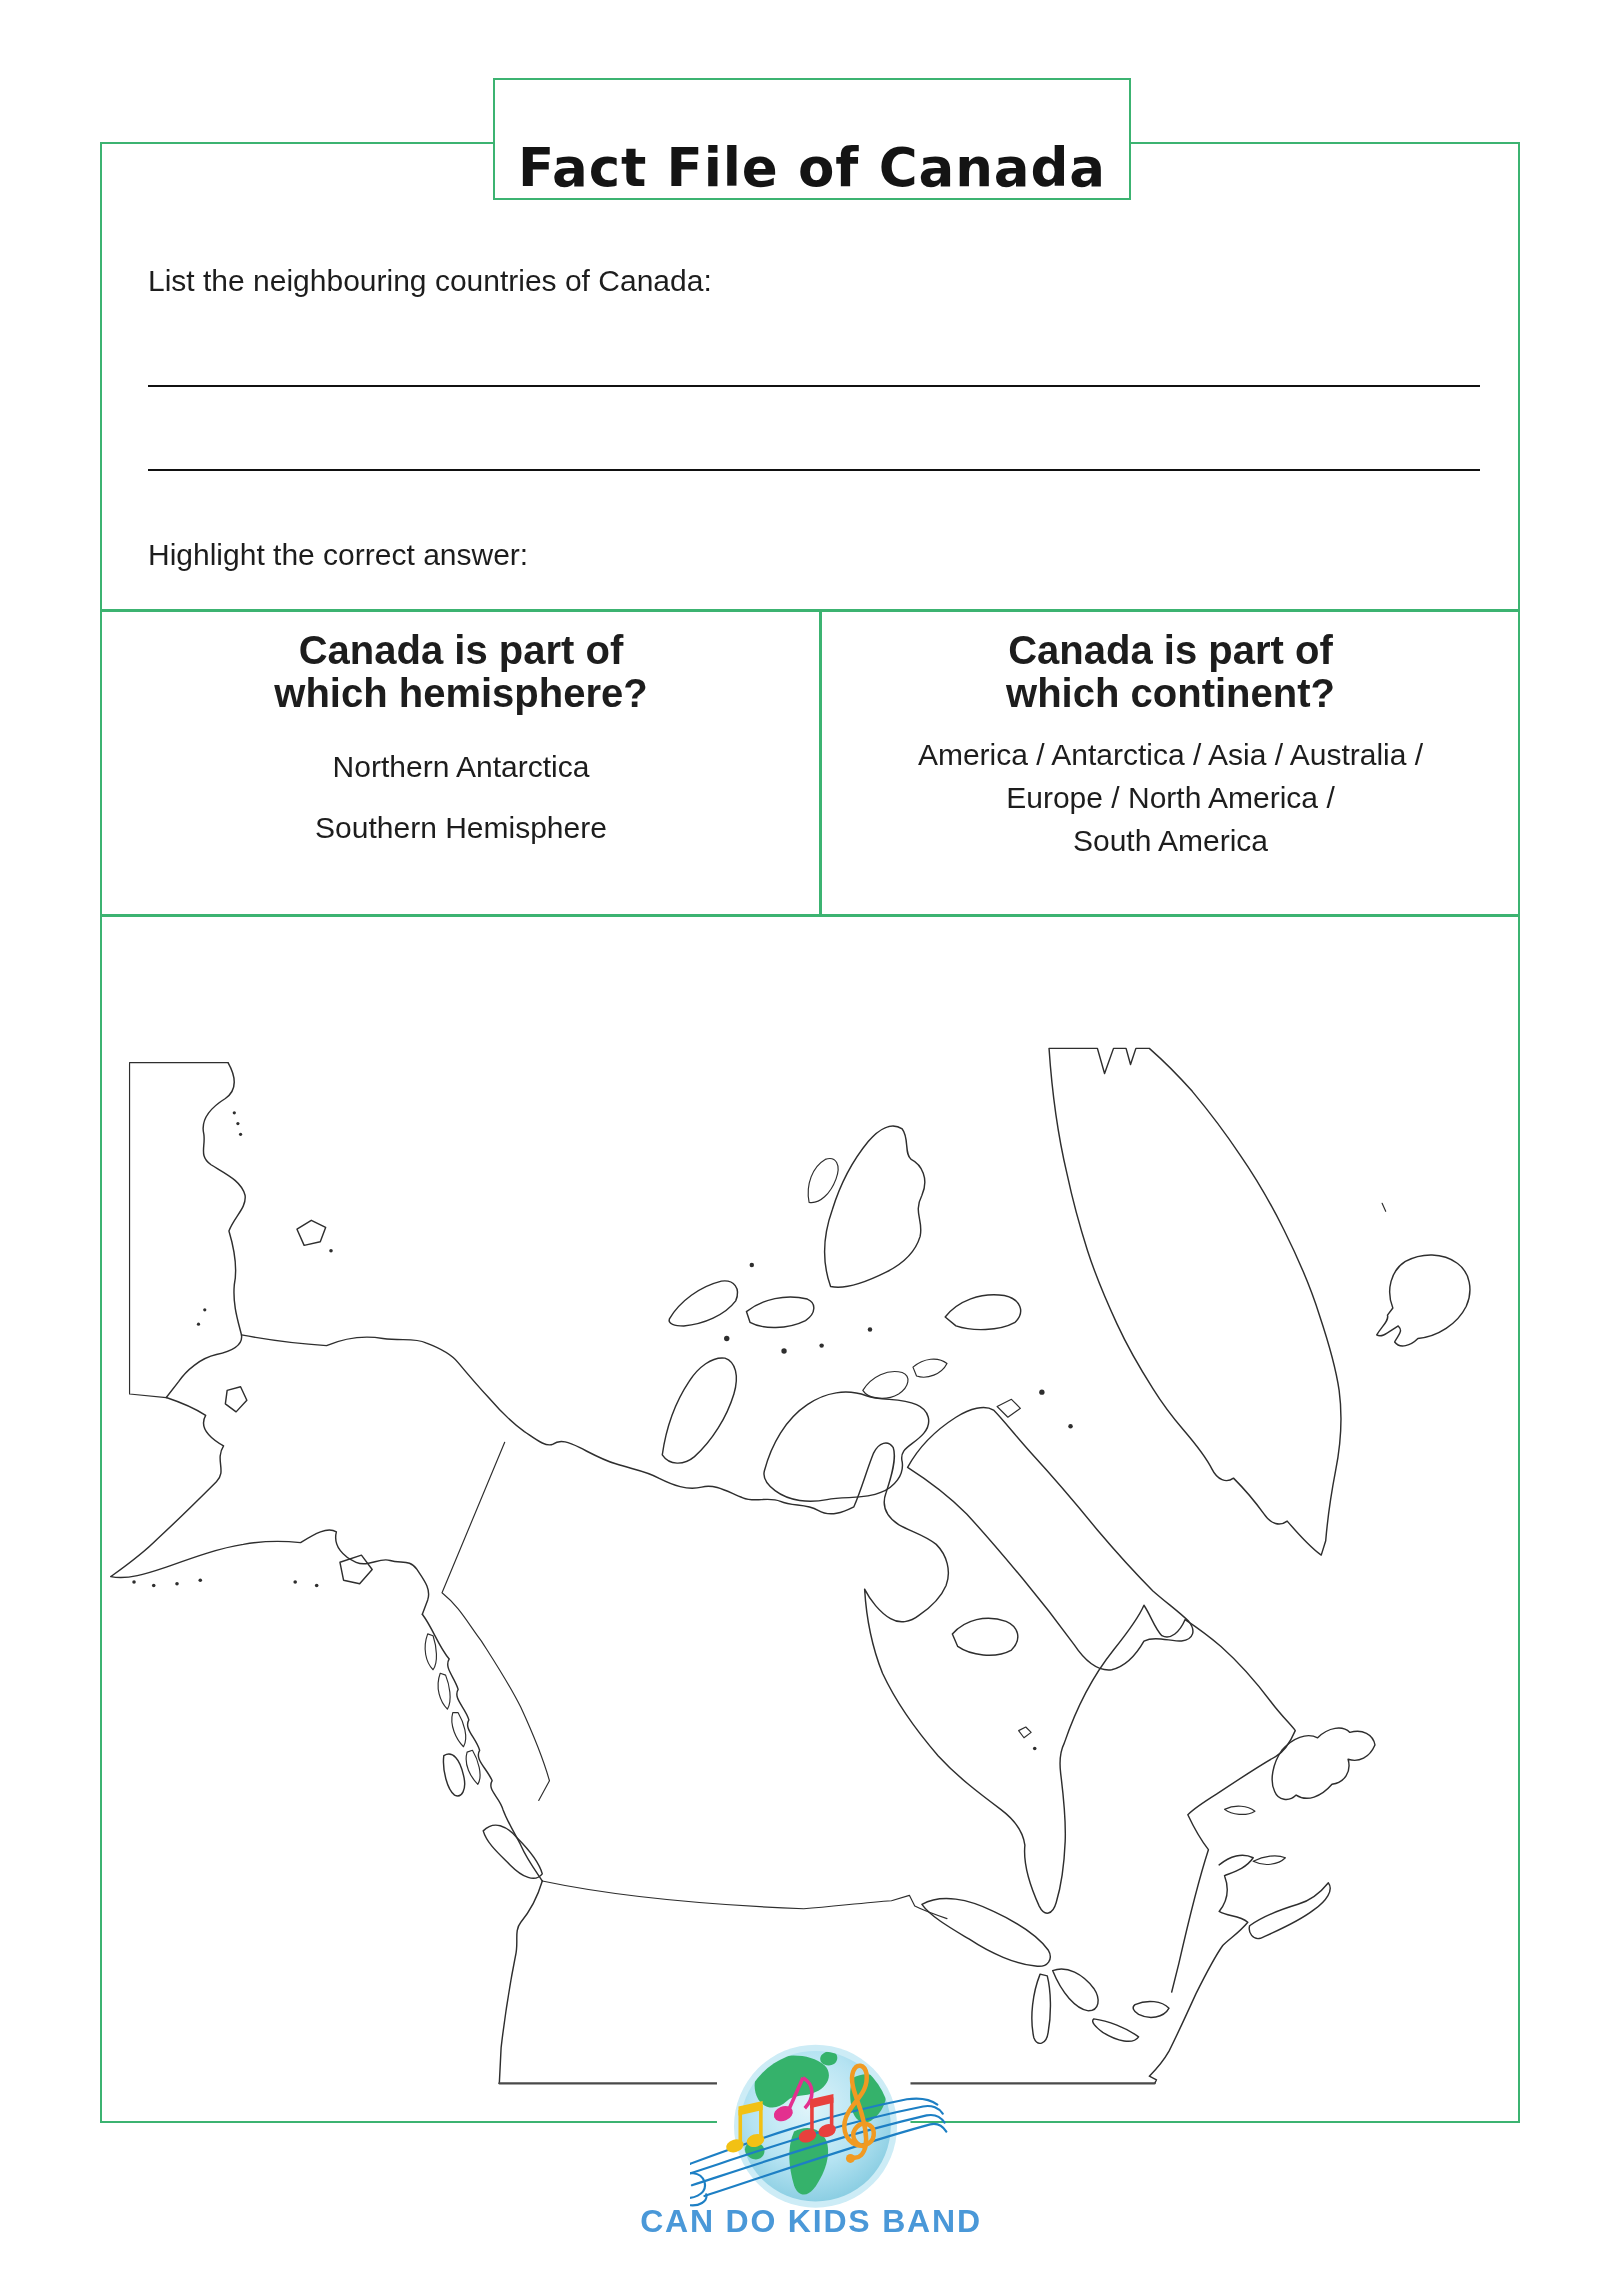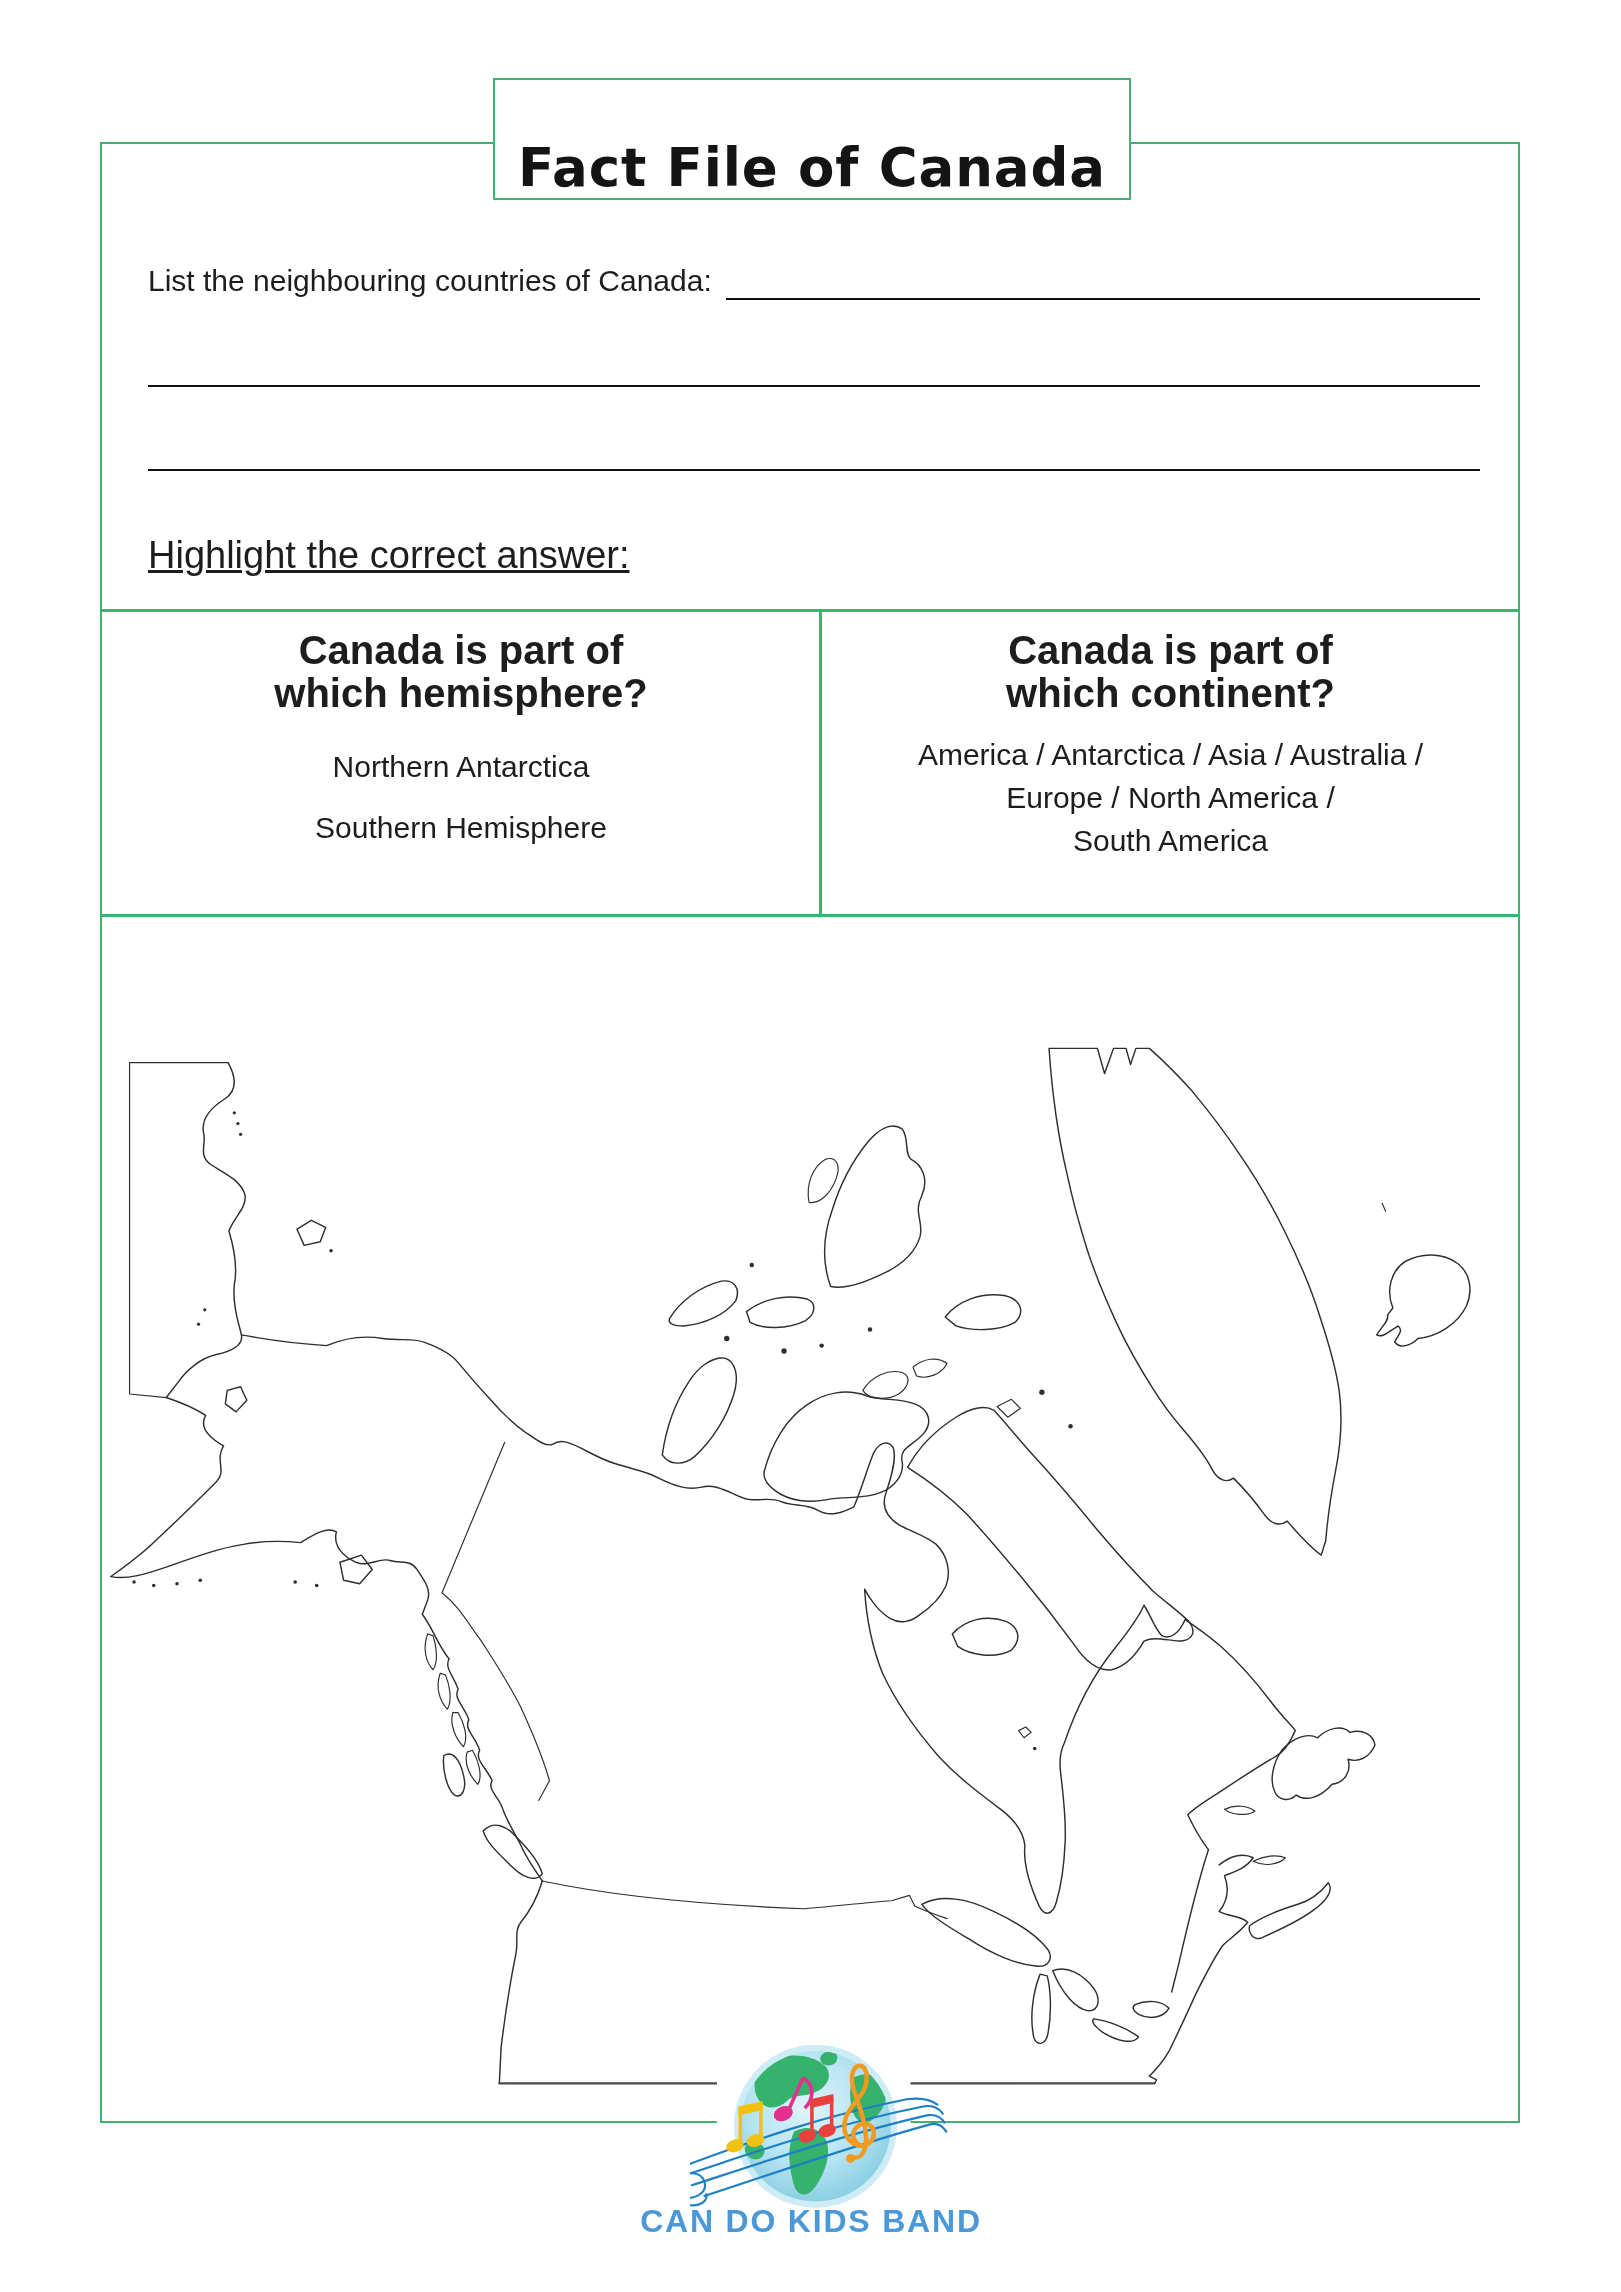--- a/index.html
+++ b/index.html
@@ -21,25 +21,25 @@
   }
   .title-box{
     position:absolute;left:493px;top:78px;width:638px;height:122px;
     background:#ffffff;border:2.7px solid var(--green);box-sizing:border-box;
     display:flex;align-items:flex-end;justify-content:center;z-index:3;
   }
   .title-box h1{
     margin:0;font-family:"DejaVu Sans","Liberation Sans",sans-serif;
     font-size:53px;font-weight:700;letter-spacing:0.9px;color:#141414;white-space:nowrap;
   }
-  .q1-row{position:absolute;left:148px;top:262px;width:1332px;display:flex;align-items:flex-start;z-index:2;}
+  .q1-row{position:absolute;left:148px;top:262px;width:1332px;display:flex;align-items:flex-start;z-index:2;flex-direction:column;}
   .q1-row .q-label{font-size:30px;line-height:38px;white-space:nowrap;padding-right:14.3px;}
   .q1-row .fill-line{flex:1;border-bottom:2.7px solid var(--line);height:36px;}
   .answer-line{position:absolute;left:148px;width:1332px;height:0;border-top:2.7px solid var(--line);z-index:2;}
-  .q-label-abs{position:absolute;left:148px;font-size:38px;line-height:38px;z-index:2;text-decoration:underline;}
+  .q-label-abs{position:absolute;left:148px;font-size:30px;line-height:38px;z-index:2;}
   .divider-h{position:absolute;left:100px;width:1420px;height:2.7px;background:var(--green);z-index:2;}
   .divider-v{position:absolute;left:819px;top:609px;width:2.7px;height:308px;background:var(--green);z-index:2;}
   .col{position:absolute;top:618px;display:flex;flex-direction:column;align-items:center;text-align:center;z-index:2;}
   .col-left{left:103px;width:716px;}
   .col-right{left:822px;width:697px;}
   .col .heading{font-size:40px;font-weight:700;line-height:43px;margin-top:10.7px;}
   .col .options{margin-top:30px;font-size:30px;line-height:43px;}
   .col-left .options .option{margin-bottom:18px;}
   .col-right .options{margin-top:18px;}
   #map-svg{position:absolute;left:100px;top:1043px;z-index:1;}

